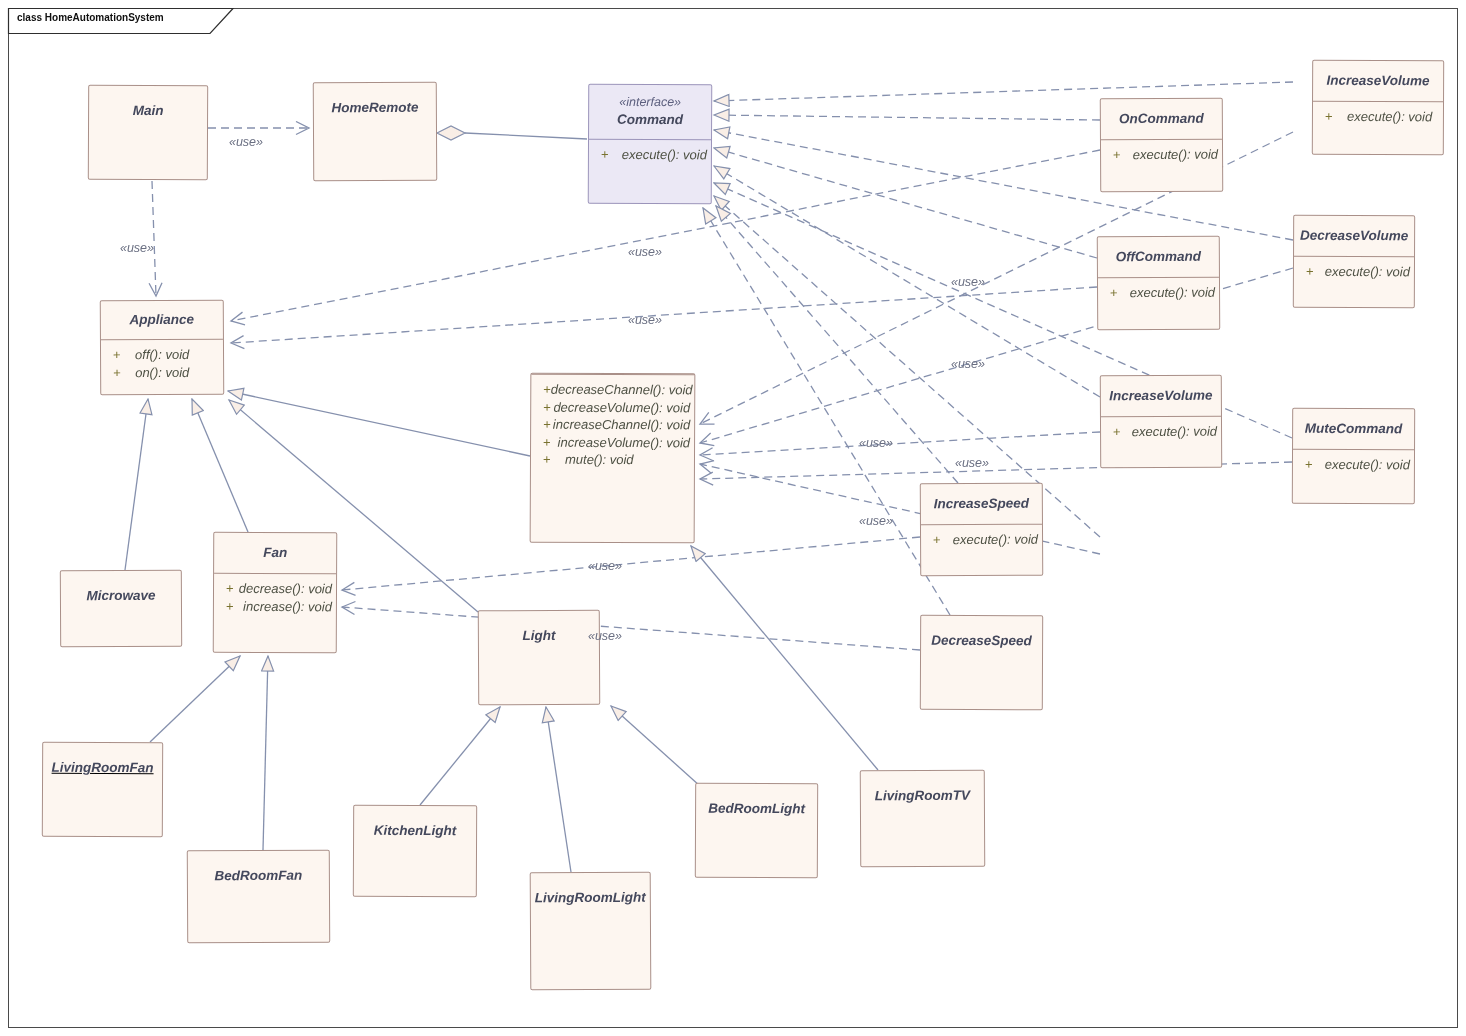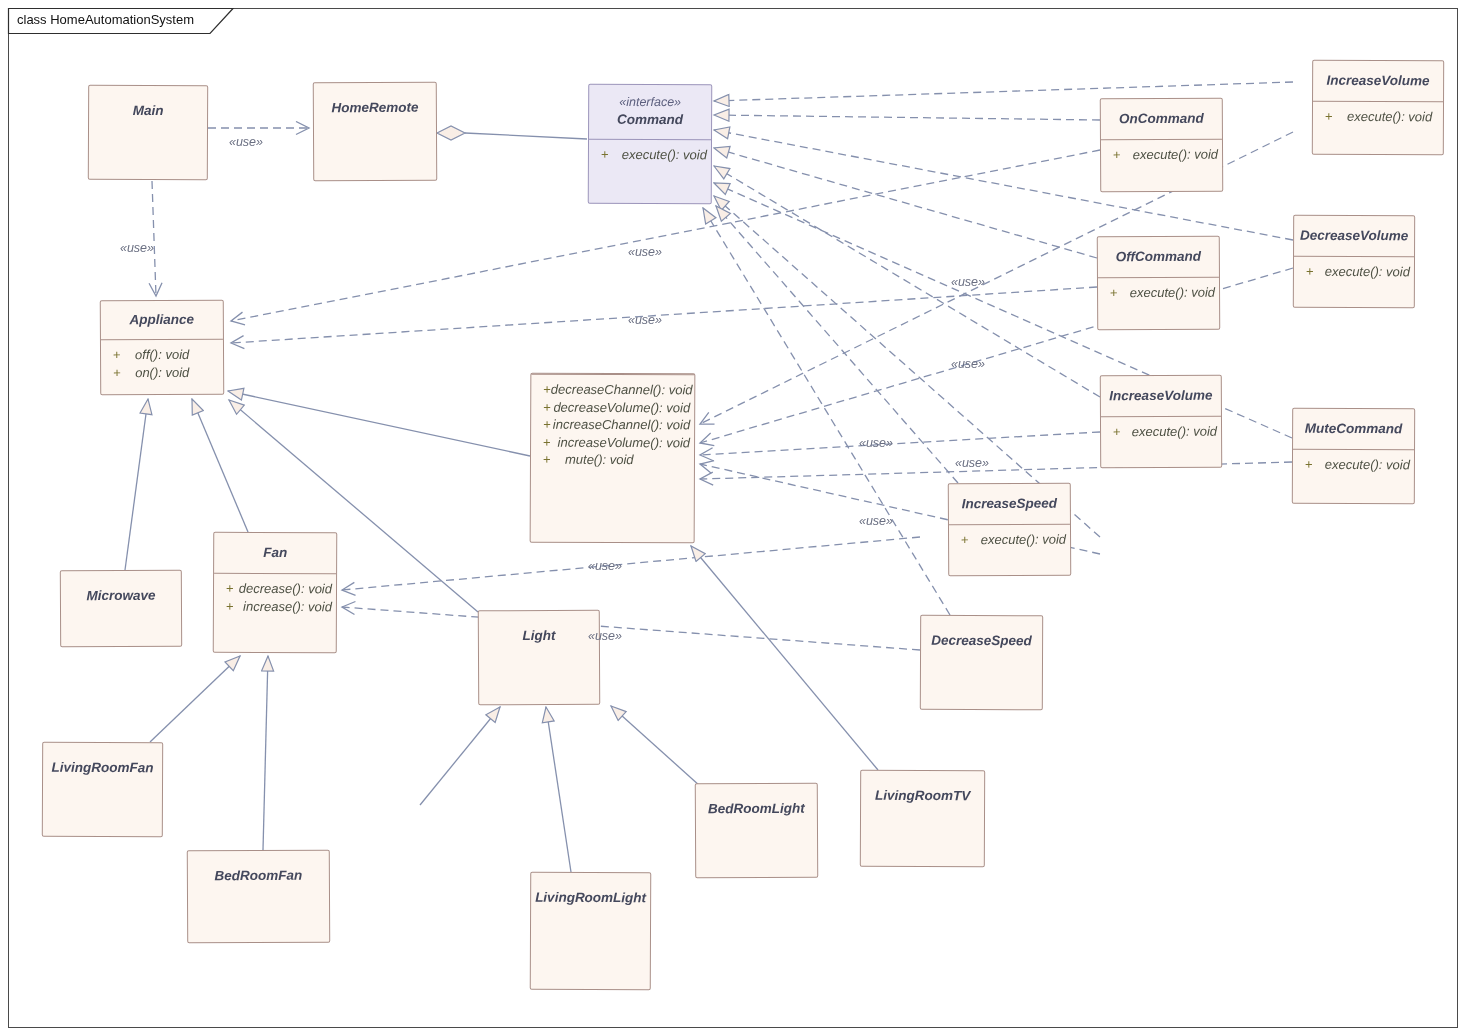--- a/index.html
+++ b/index.html
@@ -20,21 +20,21 @@
   .stereo{font-style:italic;font-size:12.5px;color:#5c5f7e;line-height:1.25;}
   .cname{font-weight:bold;font-style:italic;font-size:13.5px;color:#44485c;line-height:1.3;
          white-space:nowrap;}
   .mbody{border-top:1.5px solid var(--class-border,#a98f88);padding:6px 4px 0 12px;}
   .iface .mbody{border-top-color:var(--iface-border,#9b94ba);}
   .mrow{display:flex;font-style:italic;font-size:13px;color:#4e5144;line-height:17.5px;
         white-space:nowrap;}
   .mrow .vis{width:22px;color:#79722f;font-style:normal;}
   .use-label{position:absolute;z-index:2;font-style:italic;font-size:12.5px;color:#6a6f82;
       transform:translate(-50%,-50%);white-space:nowrap;pointer-events:none;}
-  #frame-title{position:absolute;left:17px;top:12px;z-index:3;font-weight:normal;font-size:13px;
+  #frame-title{position:absolute;left:17px;top:12px;z-index:3;font-weight:bold;font-size:10px;
       color:#101010;white-space:nowrap;}
   .rel{fill:none;stroke:var(--wire,#8590ad);stroke-width:1.3px;}
   .dashed{stroke-dasharray:8 5;}
 </style>
 </head>
 <body>
 
 <svg id="wires" width="1466" height="1036">
   <defs>
     <marker id="mTri" markerWidth="18" markerHeight="14" refX="16.5" refY="7" orient="auto" markerUnits="userSpaceOnUse">
@@ -167,21 +167,21 @@
       <div class="hdr" style="height: 40px;">
         <span class="cname">MuteCommand</span>
       </div>
       <div class="mbody">
         <div class="mrow">
           <span class="vis">+</span>
           <span>execute(): void</span>
         </div>
       </div>
     </div>
-    <div class="uml-class" style="left: 948px; top: 483px; width: 123px; height: 93px;">
+    <div class="uml-class" style="left: 920px; top: 483px; width: 123px; height: 93px;">
       <div class="hdr" style="height: 40px;">
         <span class="cname">IncreaseSpeed</span>
       </div>
       <div class="mbody">
         <div class="mrow">
           <span class="vis">+</span>
           <span>execute(): void</span>
         </div>
       </div>
     </div>
@@ -247,28 +247,33 @@
           <span class="vis">+</span>
           <span>increase(): void</span>
         </div>
       </div>
     </div>
     <div class="uml-class" style="left: 478px; top: 610px; width: 122px; height: 95px;">
       <div class="hdr title-only" style="height: 34px;">
         <span class="cname">Light</span>
       </div>
     </div>
-    <div class="uml-class" style="left: 42px; top: 742px; width: 121px; height: 95px;">
+    <div class="uml-class" style="left: 42px; top: 742px; width: 121px; height: 95px; text-decoration: underline;">
       <div class="hdr title-only" style="height: 34px;">
         <span class="cname">LivingRoomFan</span>
       </div>
     </div>
     <div class="uml-class" style="left: 187px; top: 850px; width: 143px; height: 93px;">
       <div class="hdr title-only" style="height: 34px;">
         <span class="cname">BedRoomFan</span>
+      </div>
+    </div>
+    <div class="uml-class" style="left: 353px; top: 805px; width: 124px; height: 92px;">
+      <div class="hdr title-only" style="height: 34px;">
+        <span class="cname">KitchenLight</span>
       </div>
     </div>
     <div class="uml-class" style="left: 530px; top: 872px; width: 121px; height: 118px;">
       <div class="hdr title-only" style="height: 34px;">
         <span class="cname">LivingRoomLight</span>
       </div>
     </div>
     <div class="uml-class" style="left: 695px; top: 783px; width: 123px; height: 95px;">
       <div class="hdr title-only" style="height: 34px;">
         <span class="cname">BedRoomLight</span>

